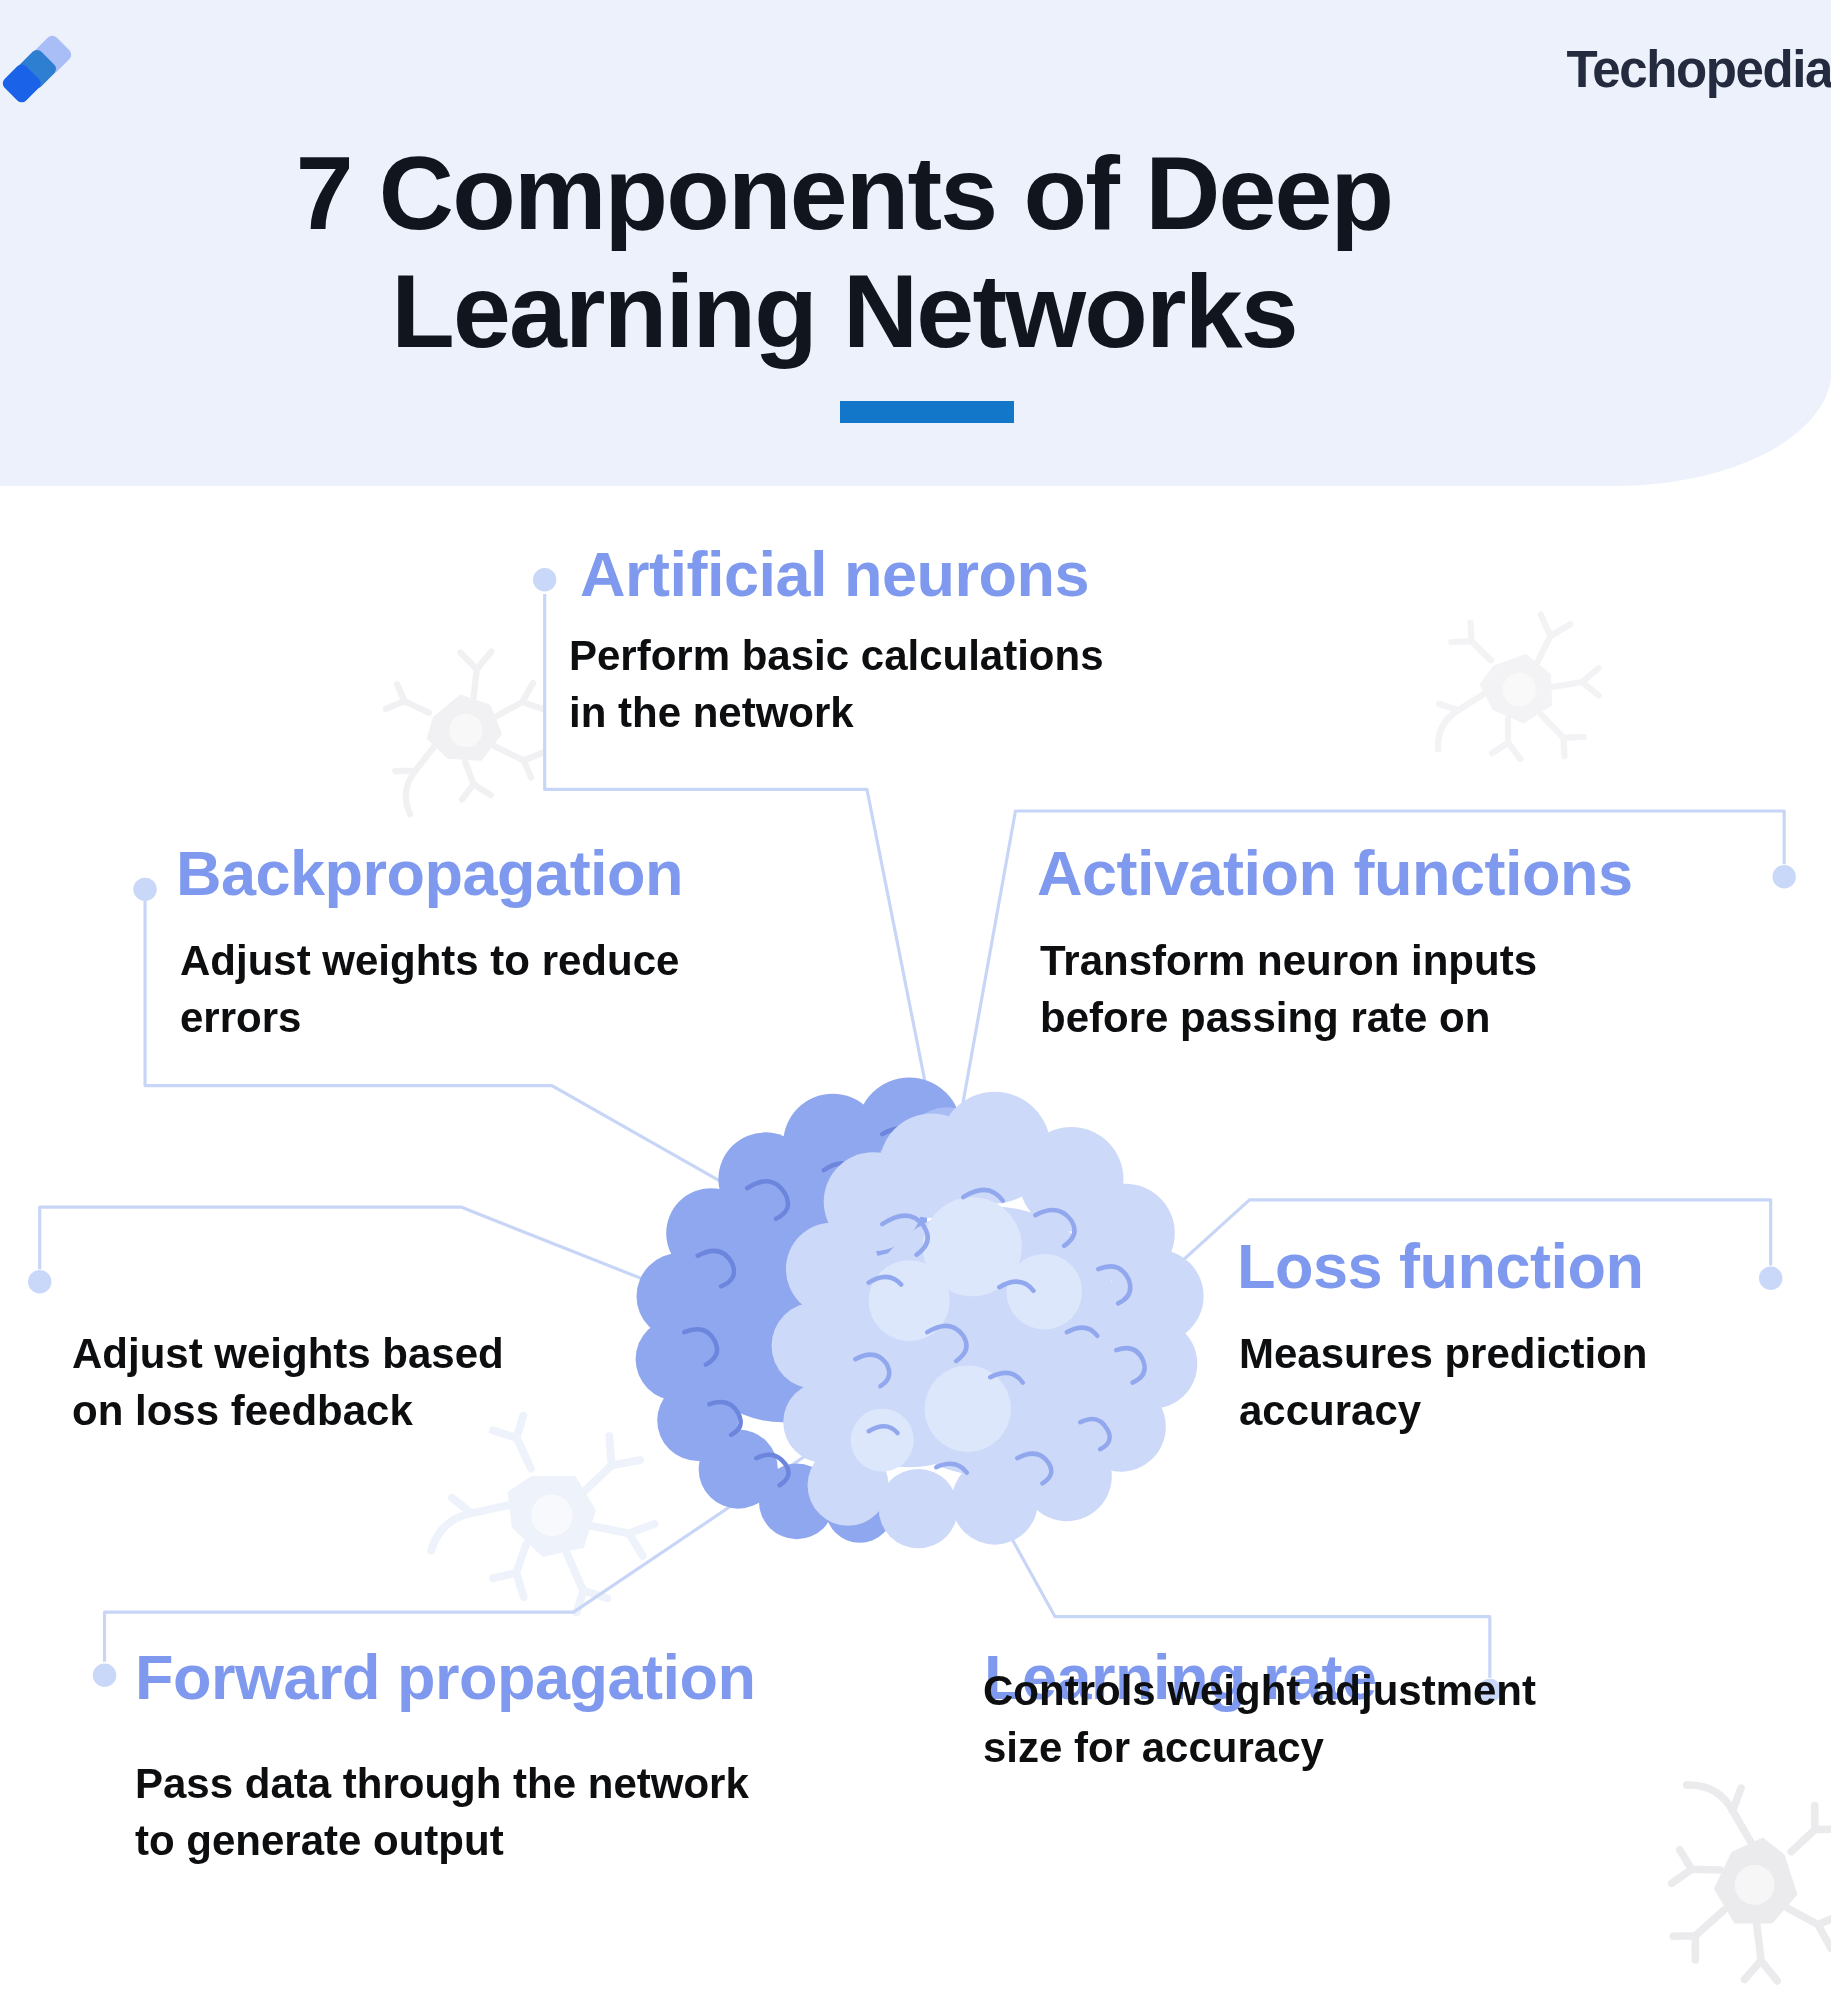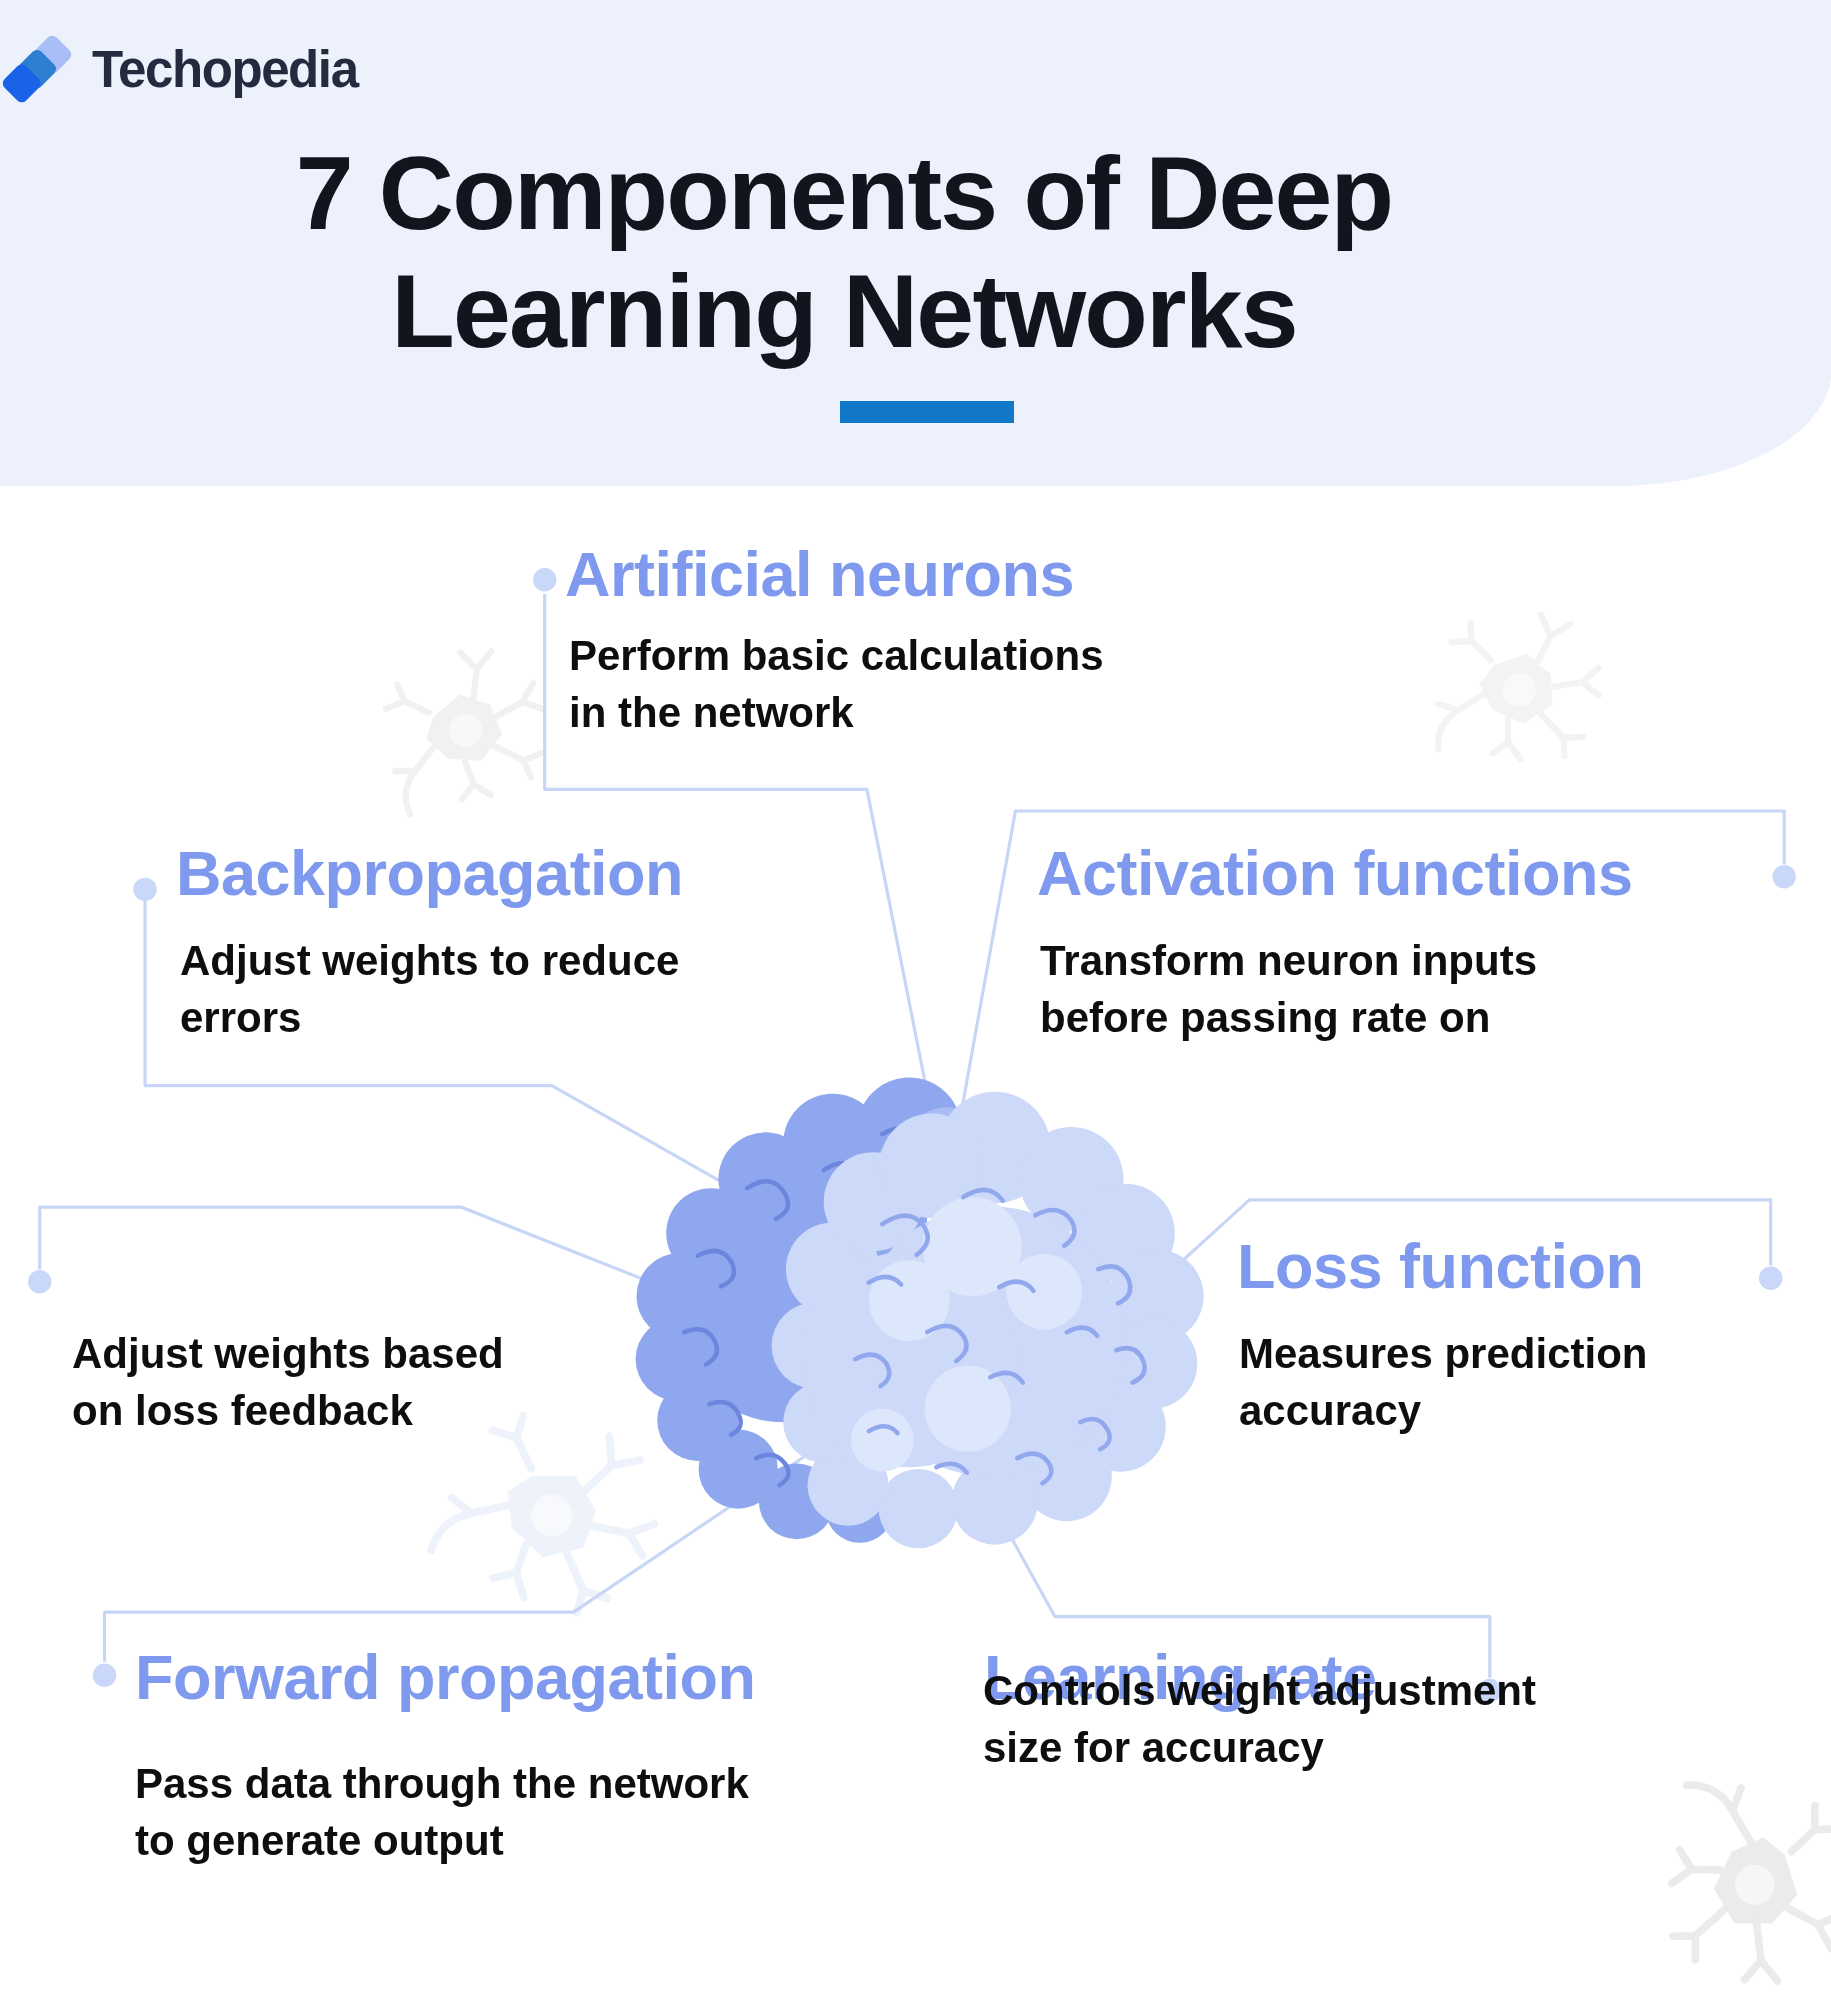--- a/index.html
+++ b/index.html
@@ -11,21 +11,21 @@
     font-family:"Liberation Sans", sans-serif;
   }
   .header-bg{
     position:absolute;left:0;top:0;
     width:1832px;height:486px;
     background:#edf1fb;
     border-bottom-right-radius:216px 117px;
   }
   .logo{
     position:absolute;left:0;top:34px;width:1832px;
-    display:flex;justify-content:flex-start;align-items:center;gap:18px;
+    display:flex;justify-content:space-between;align-items:center;gap:18px;
   }
   .logo-text{
     font-size:51px;font-weight:800;color:#242b3f;letter-spacing:-1.4px;
   }
   .title{
     position:absolute;left:0;top:135px;width:1688px;
     text-align:center;
     font-size:104px;font-weight:800;color:#11151e;
     line-height:1.13;letter-spacing:-1.8px;
   }
@@ -191,21 +191,21 @@
         <path d="M 270 330 q 22 -12 34 4 q 10 16 -6 26"></path>
         <path d="M 285 245 q 22 -14 36 2"></path>
         <path d="M 350 300 q 26 -16 40 4 q 10 16 -8 28"></path>
         <path d="M 420 350 q 24 -12 36 6"></path>
         <path d="M 430 250 q 24 -14 38 4"></path>
         <path d="M 505 300 q 22 -12 34 4"></path>
       </g>
     </g>
   </svg>
 
-  <div class="label-h" style="left:565px;top:538px">Artificial neurons</div>
+  <div class="label-h" style="left:580px;top:538px">Artificial neurons</div>
   <div class="label-b" style="left:569px;top:627px;width:684px">Perform basic calculations
 in the network</div>
 
   <div class="label-h" style="left:176px;top:837px">Backpropagation</div>
   <div class="label-b" style="left:180px;top:932px;width:702px">Adjust weights to reduce
 errors</div>
 
   <div class="label-h" style="left:1037px;top:837px">Activation functions</div>
   <div class="label-b" style="left:1040px;top:932px;width:738px">Transform neuron inputs
 before passing rate on</div>

